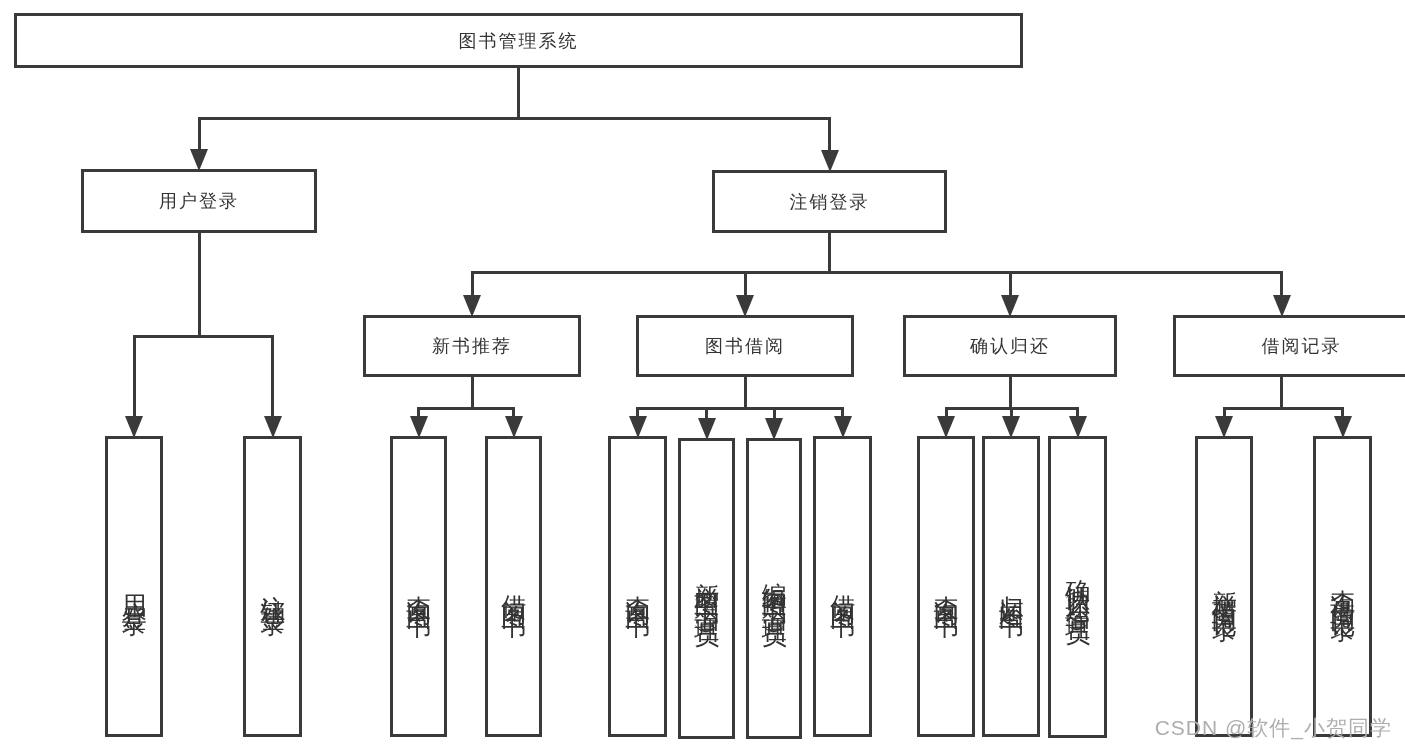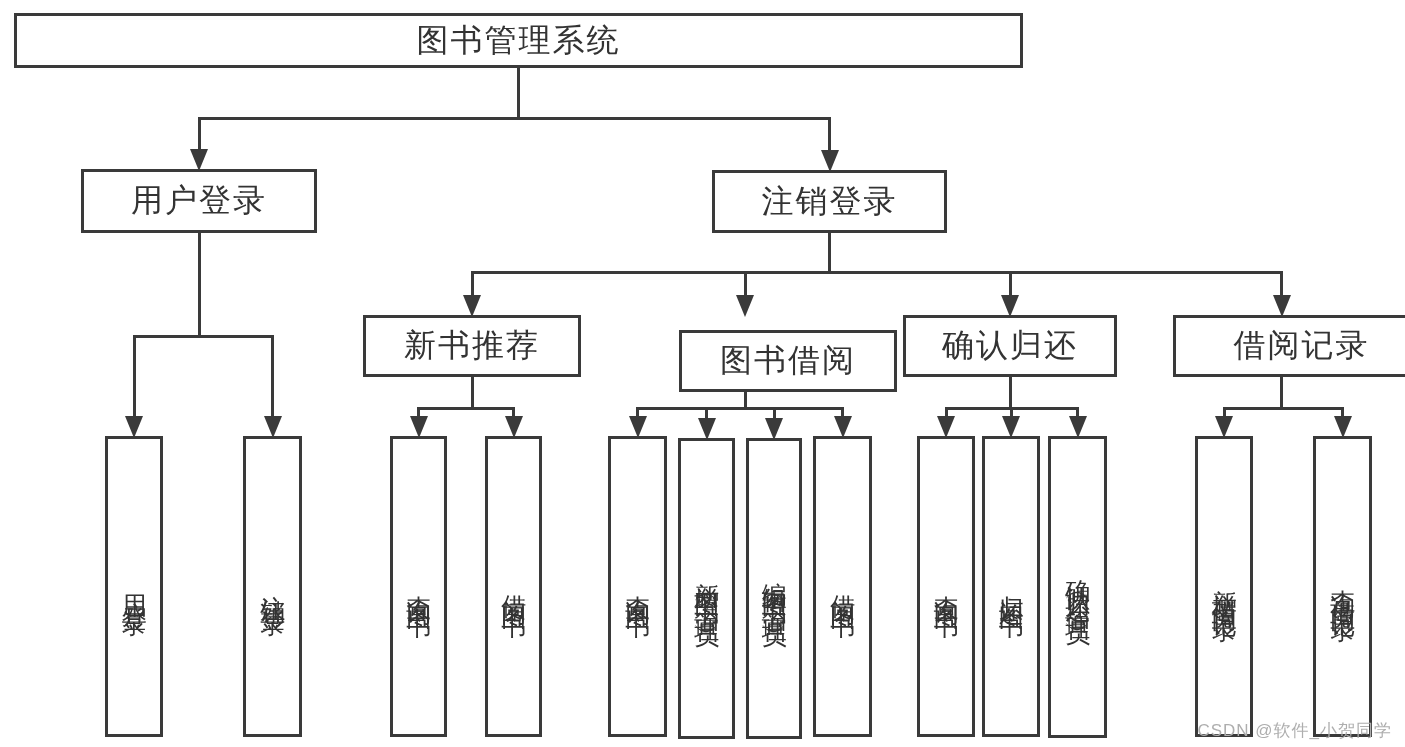--- a/index.html
+++ b/index.html
@@ -14,21 +14,21 @@
     position:absolute;
     box-sizing:border-box;
     border:3px solid var(--line,#3a3a3a);
     background:var(--box-fill,#fff);
     display:flex;
     align-items:center;
     justify-content:center;
     color:var(--text,#333);
   }
   .node.h span{
-    font-size:32px;
+    font-size:18px;
     letter-spacing:2px;
     white-space:nowrap;
   }
   .node.v span{
     writing-mode:vertical-rl;
     text-orientation:mixed;
     font-size:25px;
     line-height:1.1;
     letter-spacing:6px;
   }
@@ -39,21 +39,21 @@
   .arrowhead{
     position:absolute;
     width:0;height:0;
     border-left:9px solid transparent;
     border-right:9px solid transparent;
     border-top:22px solid var(--line,#3a3a3a);
   }
   .watermark{
     position:absolute;
     right:13px;bottom:5px;
-    font-size:17px;
+    font-size:21px;
     letter-spacing:1px;
     color:var(--watermark,#aeaeae);
     white-space:nowrap;
   }
 </style>
 </head>
 <body>
 
 <div id="canvas" style="--bg: #ffffff; --line: #3a3a3a; --text: #333333; --box-fill: #ffffff; --watermark: #aeaeae;">
   <div id="edges-layer">
@@ -116,21 +116,21 @@
       </div>
       <div class="node h" style="left: 81px; top: 169px; width: 236px; height: 64px;">
         <span>用户登录</span>
       </div>
       <div class="node h" style="left: 712px; top: 170px; width: 235px; height: 63px;">
         <span>注销登录</span>
       </div>
       <div class="node h" style="left: 363px; top: 315px; width: 218px; height: 62px; text-align: right;">
         <span>新书推荐</span>
       </div>
-      <div class="node h" style="left: 636px; top: 330px; width: 218px; height: 62px; margin-left: 43px;">
+      <div class="node h" style="left: 636px; top: 315px; width: 218px; height: 62px;">
         <span>图书借阅</span>
       </div>
       <div class="node h" style="left: 903px; top: 315px; width: 214px; height: 62px;">
         <span>确认归还</span>
       </div>
       <div class="node h" style="left: 1173px; top: 315px; width: 257px; height: 62px;">
         <span>借阅记录</span>
       </div>
       <div class="node v" style="left: 105px; top: 436px; width: 58px; height: 301px;">
         <span>用户登录</span>

